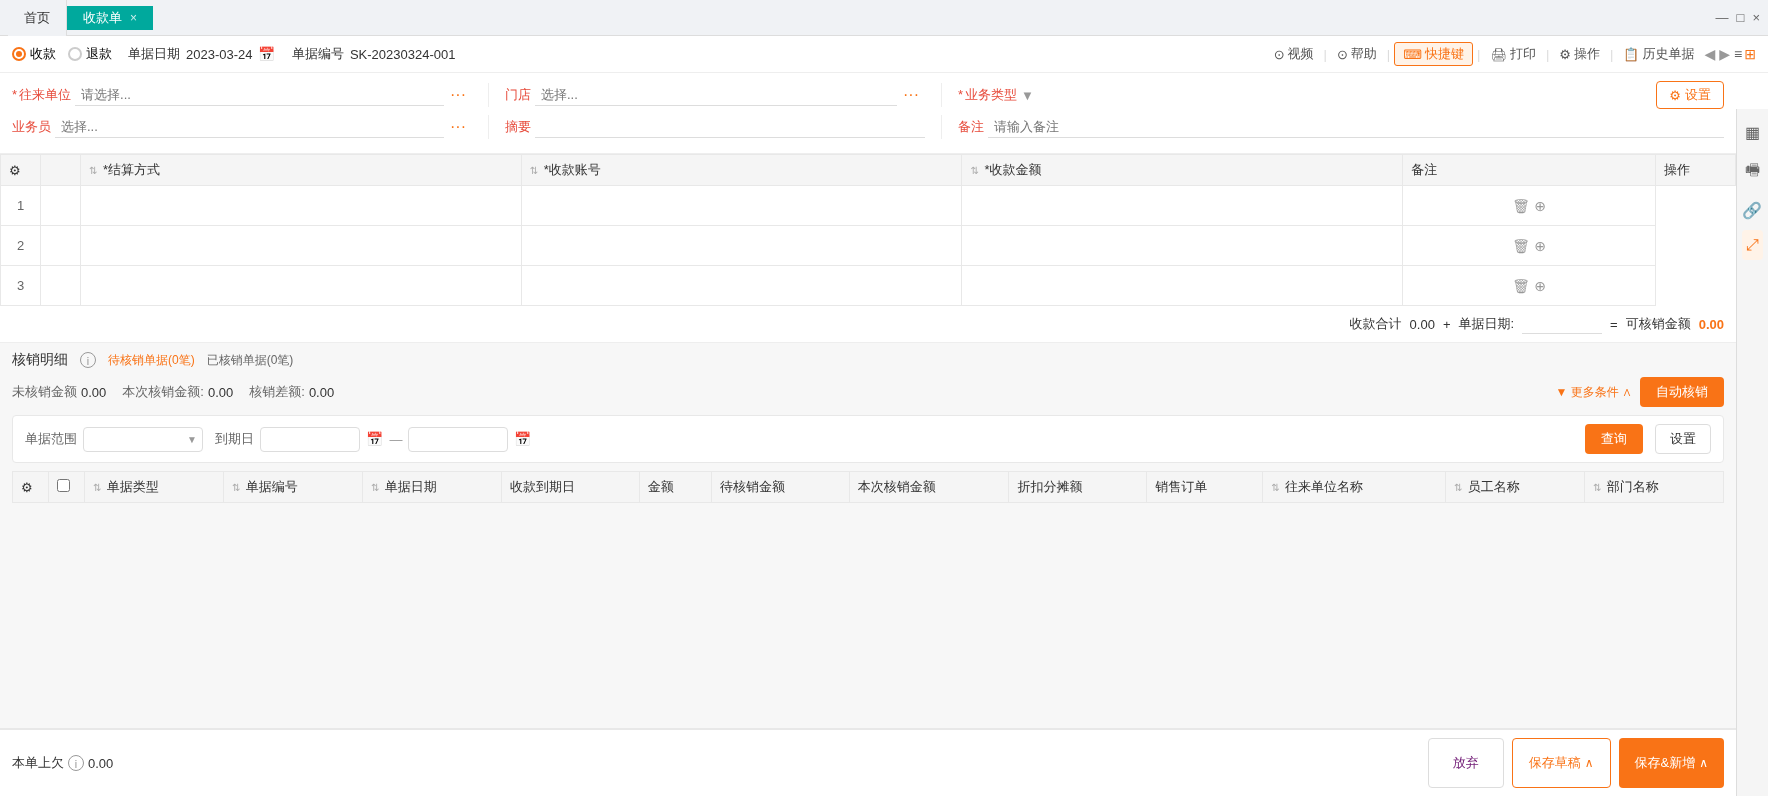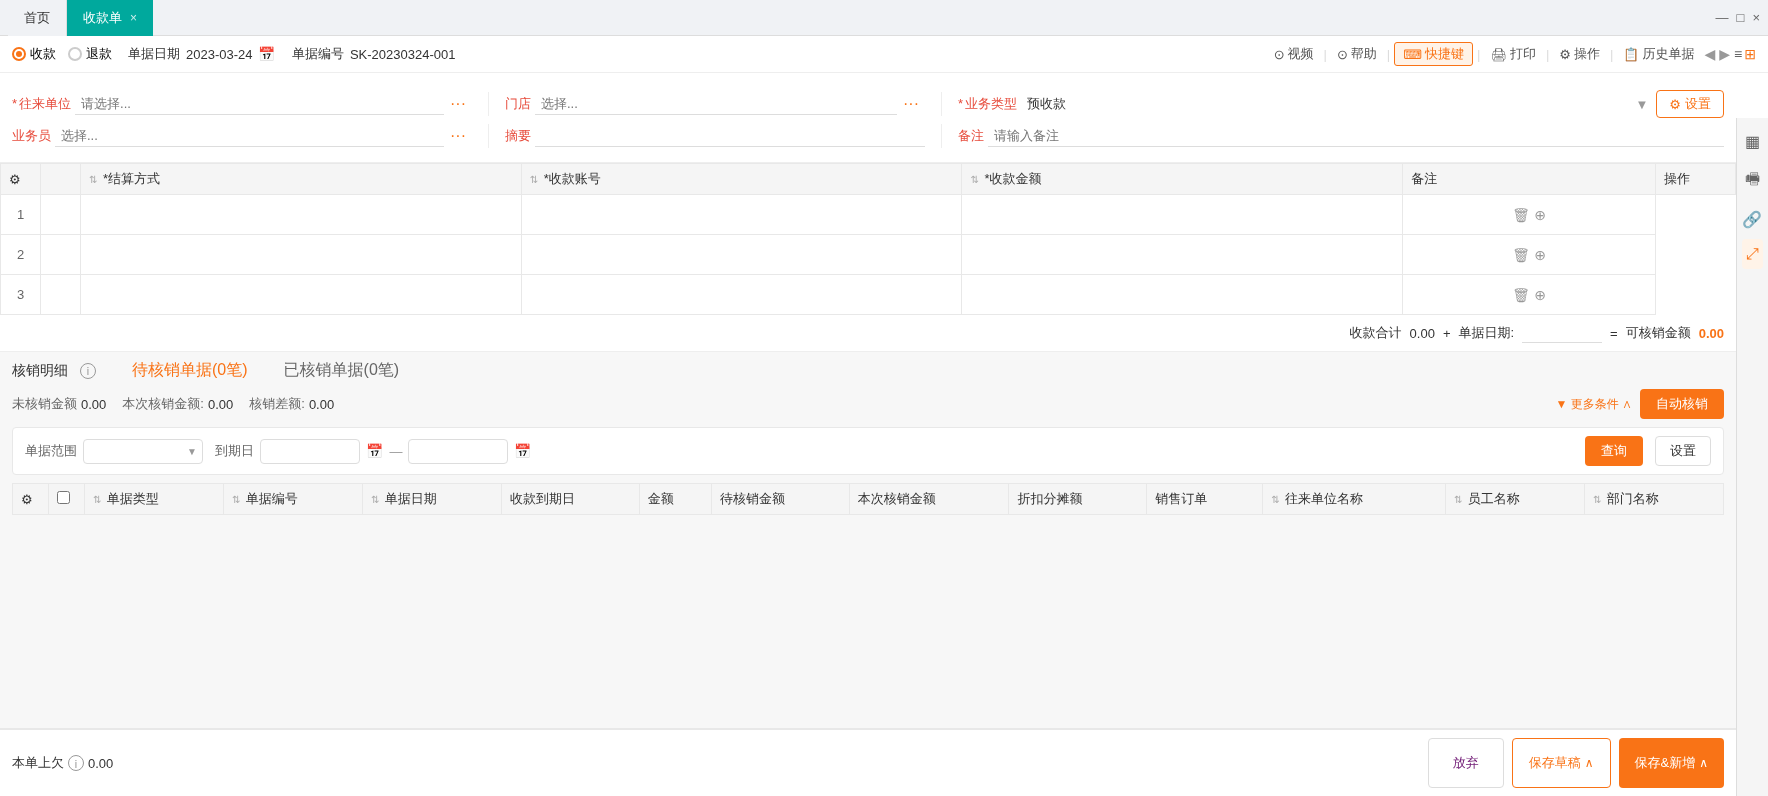--- a/index.html
+++ b/index.html
@@ -8,28 +8,28 @@
     
     .tab-bar {
       display: flex; align-items: center; background: #f0f2f5; height: 36px;
       border-bottom: 1px solid #ddd; padding: 0 8px;
     }
     .tab-home {
       background: #f0f2f5; color: #333; padding: 0 16px; height: 36px;
       display: flex; align-items: center; cursor: pointer; border-right: 1px solid #ddd;
     }
     .tab-active {
-      background: #00a99d; color: #fff; padding: 0 16px; height: 36px;
+      background: #00a99d; color: #fff; padding: 0 16px; height: 24px;
       display: flex; align-items: center; cursor: pointer; gap: 8px;
     }
     .tab-close { font-size: 12px; cursor: pointer; opacity: 0.8; }
     .tab-bar-right { margin-left: auto; display: flex; align-items: center; gap: 8px; color: #666; font-size: 16px; cursor: pointer; }
 
     
-    .main-area { background: #fff; height: calc(796px - 36px); display: flex; flex-direction: column; overflow: hidden; gap: 9px; }
+    .main-area { background: #fff; height: calc(796px - 36px); display: flex; flex-direction: column; overflow: hidden; }
 
     
     .top-toolbar {
       display: flex; align-items: center; padding: 6px 12px; border-bottom: 1px solid #eee;
       background: #fff; gap: 16px; flex-shrink: 0;
     }
     .radio-group { display: flex; gap: 12px; align-items: center; }
     .radio-item { display: flex; align-items: center; gap: 4px; cursor: pointer; }
     .radio-dot { width: 14px; height: 14px; border-radius: 50%; border: 2px solid #ccc; display: flex; align-items: center; justify-content: center; }
     .radio-dot.active { border-color: #f97316; }
@@ -88,21 +88,21 @@
     .summary-label { color: #333; }
     .summary-value { color: #333; font-weight: 500; }
     .summary-highlight { color: #f97316; font-weight: bold; }
     .summary-input { border: none; border-bottom: 1px solid #ddd; width: 80px; outline: none; padding: 2px 4px; }
 
     
     .verify-section { background: #f7f7f7; padding: 8px 12px 4px; flex: 1; display: flex; flex-direction: column; overflow: hidden; }
     .verify-header { display: flex; align-items: center; gap: 12px; margin-bottom: 8px; flex-shrink: 0; }
     .verify-title { font-size: 14px; font-weight: normal; color: #333; }
     .verify-info-icon { width: 16px; height: 16px; border-radius: 50%; border: 1px solid #999; color: #999; font-size: 11px; display: flex; align-items: center; justify-content: center; cursor: pointer; }
-    .verify-tab { color: #f97316; cursor: pointer; font-size: 16px; margin-left: 24px; }
+    .verify-tab { color: #f97316; cursor: pointer; font-size: 12px; }
     .verify-tab.inactive { color: #666; }
 
     .verify-stats { display: flex; align-items: center; gap: 16px; margin-bottom: 8px; flex-shrink: 0; }
     .stat-item { display: flex; align-items: center; gap: 4px; }
     .stat-label { color: #666; }
     .stat-value { color: #333; font-weight: 500; }
     .filter-btn { display: flex; align-items: center; gap: 4px; color: #f97316; cursor: pointer; font-size: 12px; margin-left: auto; }
     .auto-btn {
       background: #f97316; color: #fff; border: none; padding: 6px 16px;
       border-radius: 4px; cursor: pointer; font-size: 13px;
@@ -268,21 +268,20 @@
           </div>
           <div class="form-divider"></div>
           <div class="form-field" style="flex:2; max-width:420px;">
             <span class="form-field-label">门店</span>
             <input class="form-input" type="text" placeholder="选择..." style="">
             <span class="more-btn">···</span>
           </div>
           <div class="form-divider"></div>
           <div class="form-field" style="flex:2;">
             <span class="form-field-label required">业务类型</span>
-            <span style="flex:1; padding:3px 6px; color:#333;">预收款</span>
             <span style="color:#999; cursor:pointer;">▼</span>
           </div>
           <div style="margin-left:8px;">
             <div class="settings-btn">
               <span>⚙</span>
               <span>设置</span>
             </div>
           </div>
         </div>
         <div class="form-row">

